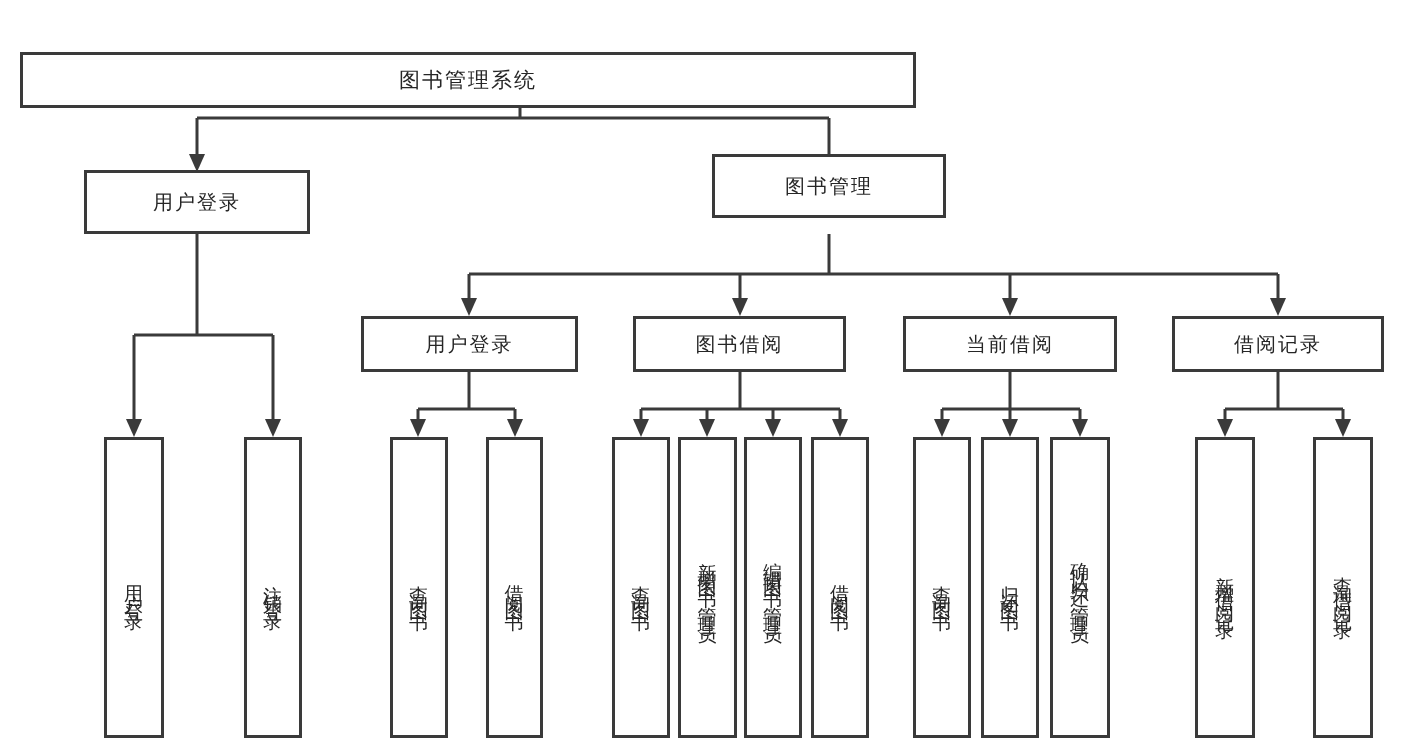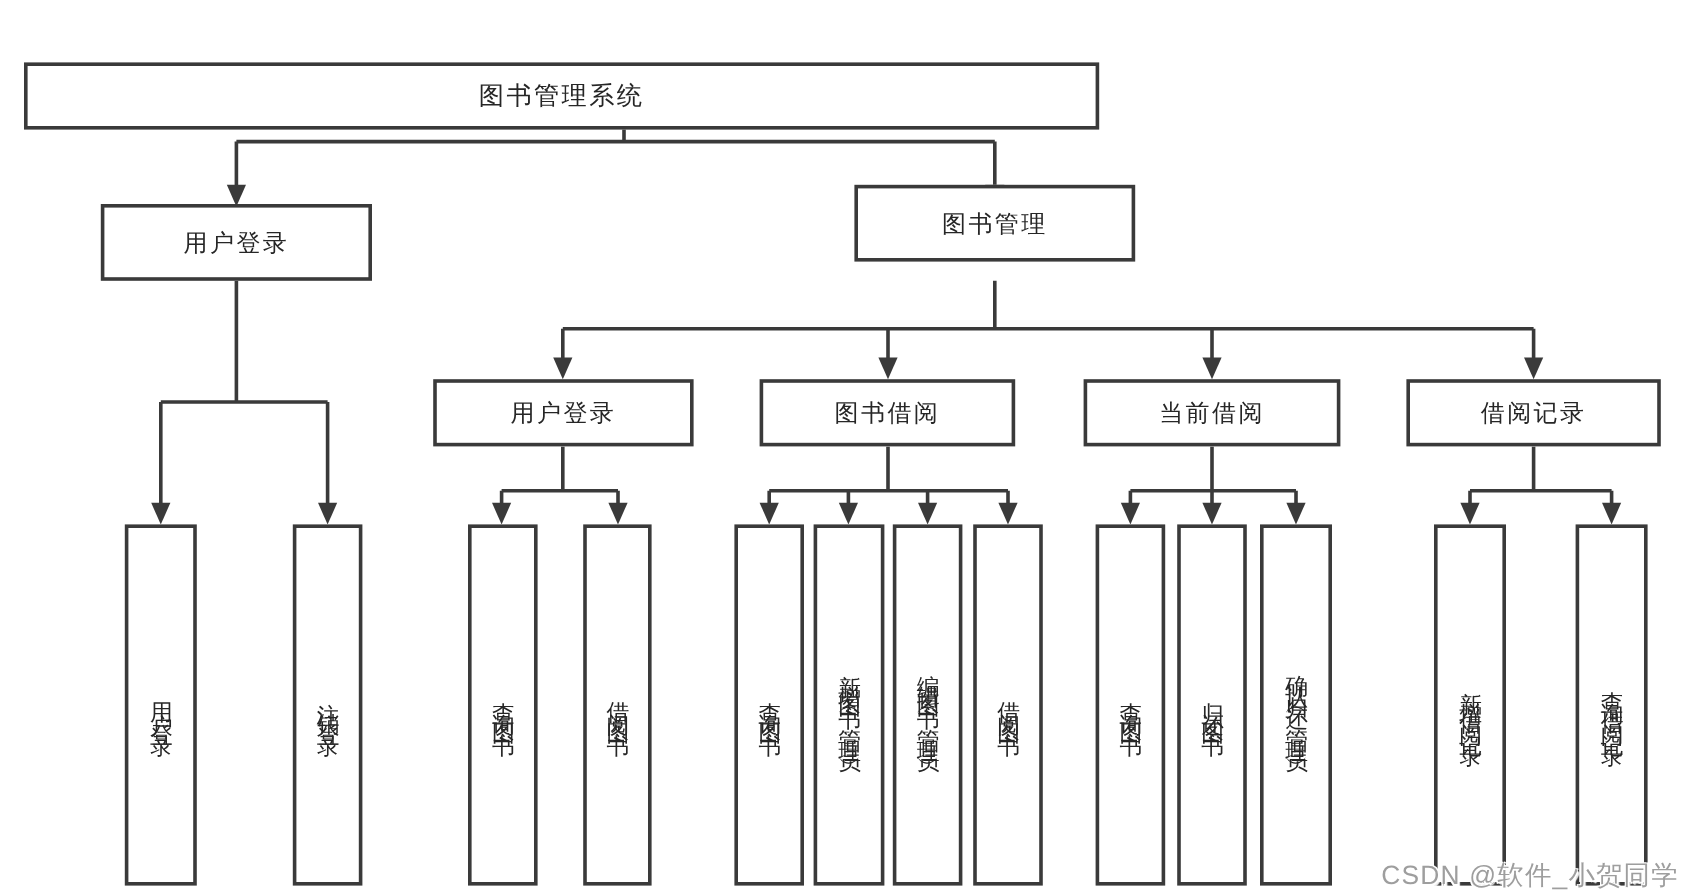--- a/index.html
+++ b/index.html
@@ -168,15 +168,14 @@
     <span>确认归还（管理员）</span>
   </div>
 
   <div class="node v" style="left:1195px; top:437px; width:60px; height:301px;">
     <span>新增借阅记录</span>
   </div>
   <div class="node v" style="left:1313px; top:437px; width:60px; height:301px;">
     <span>查询借阅记录</span>
   </div>
 
-  <div class="watermark">CSDN @软件_小贺同学</div>
 
 </div>
 
 </body></html>

